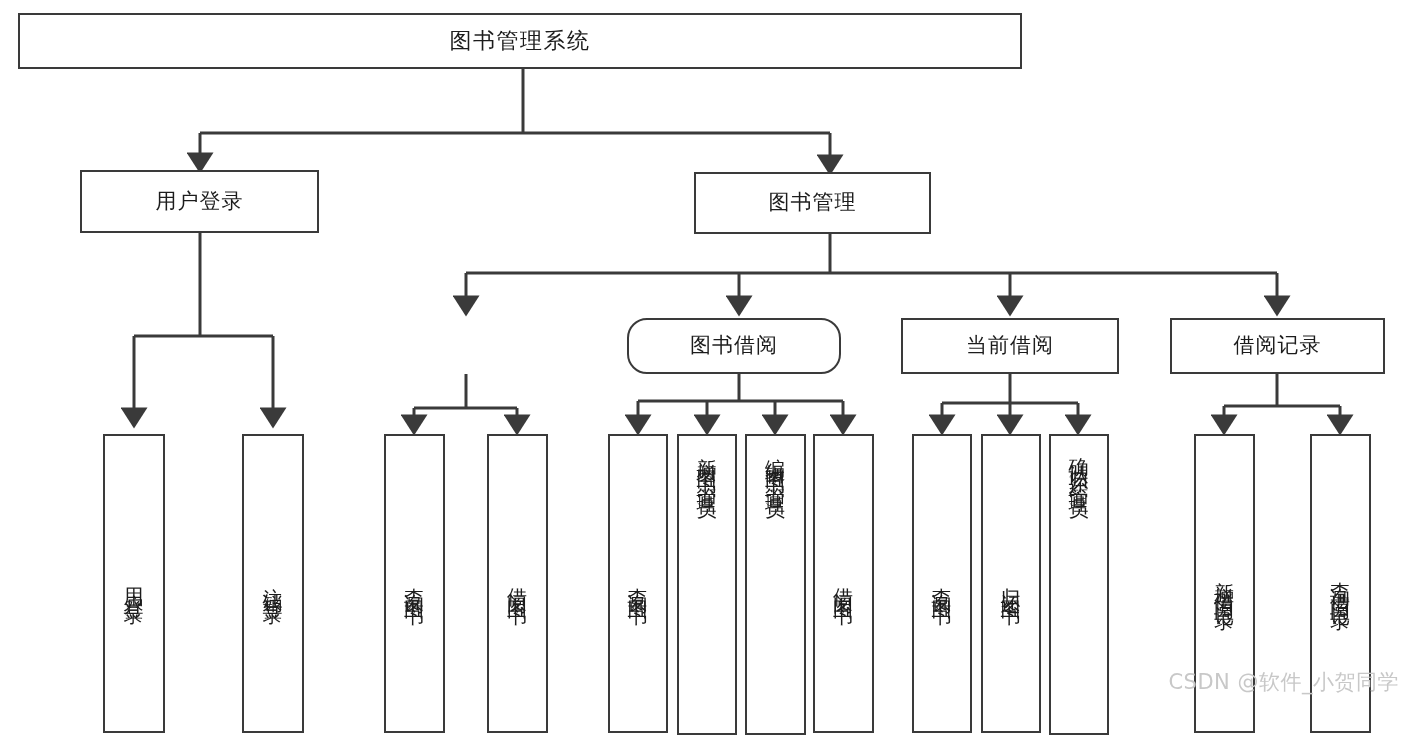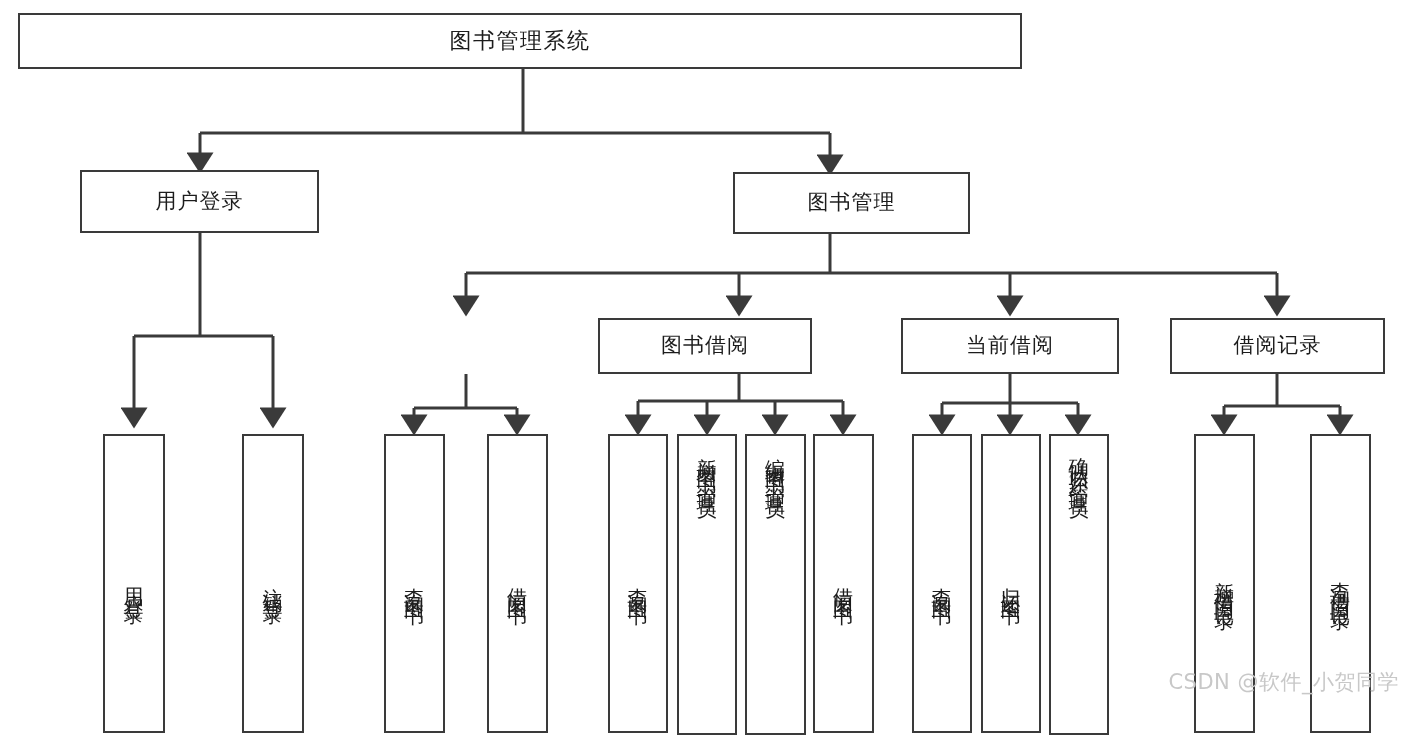--- a/index.html
+++ b/index.html
@@ -115,25 +115,25 @@
     </g>
   </svg>
 
   <div class="node horiz root" style="left:18px;top:13px;width:1004px;height:56px;">
     <span class="lbl">图书管理系统</span>
   </div>
 
   <div class="node horiz" style="left:80px;top:170px;width:239px;height:63px;">
     <span class="lbl">用户登录</span>
   </div>
-  <div class="node horiz" style="left:733px;top:172px;width:237px;height:62px;">
+  <div class="node horiz" style="left:694px;top:172px;width:237px;height:62px;">
     <span class="lbl">图书管理</span>
   </div>
 
-  <div class="node horiz" style="left:598px;top:318px;width:214px;height:56px;">
+  <div class="node horiz" style="left:627px;top:318px;width:214px;height:56px;border-radius:20px;">
     <span class="lbl">图书借阅</span>
   </div>
   <div class="node horiz" style="left:901px;top:318px;width:218px;height:56px;">
     <span class="lbl">当前借阅</span>
   </div>
   <div class="node horiz" style="left:1170px;top:318px;width:215px;height:56px;">
     <span class="lbl">借阅记录</span>
   </div>
 
   <div class="node vert center" style="left:103px;top:434px;width:62px;height:299px;">

